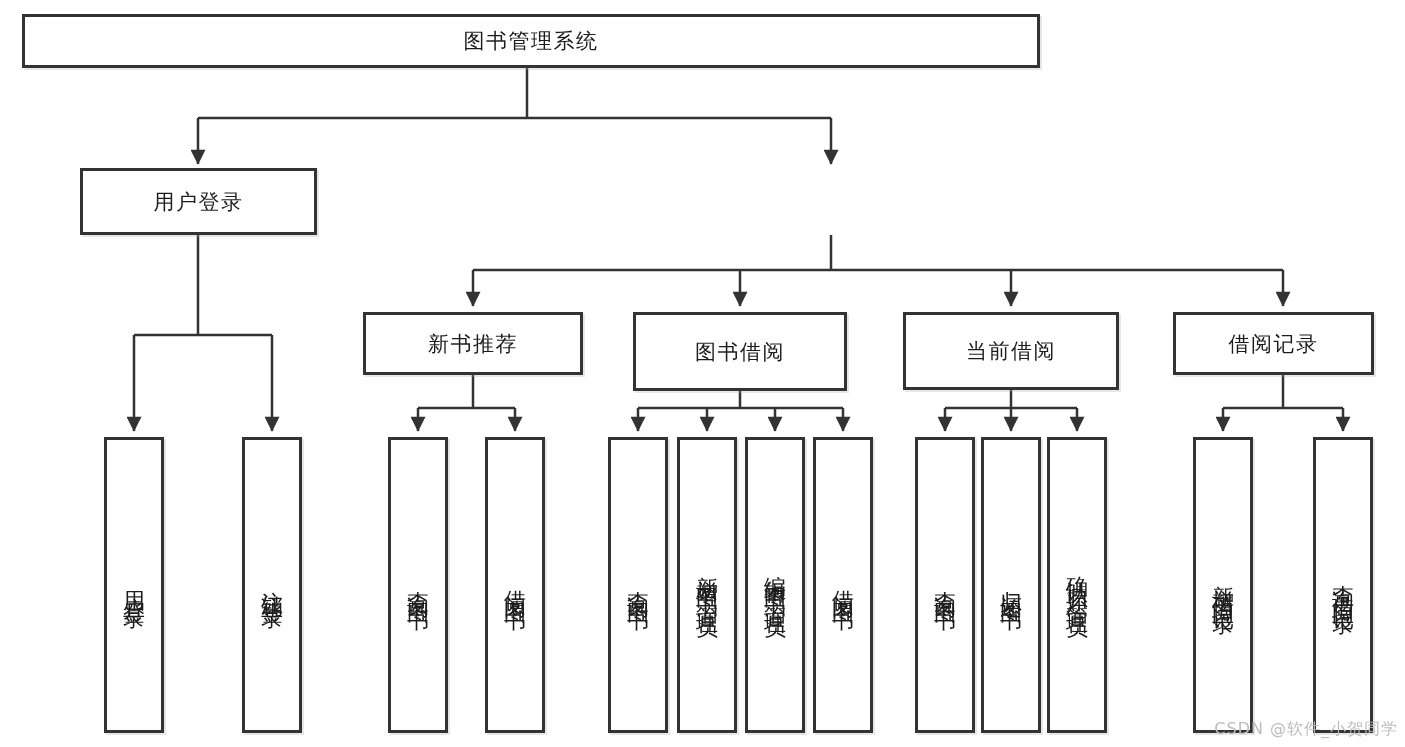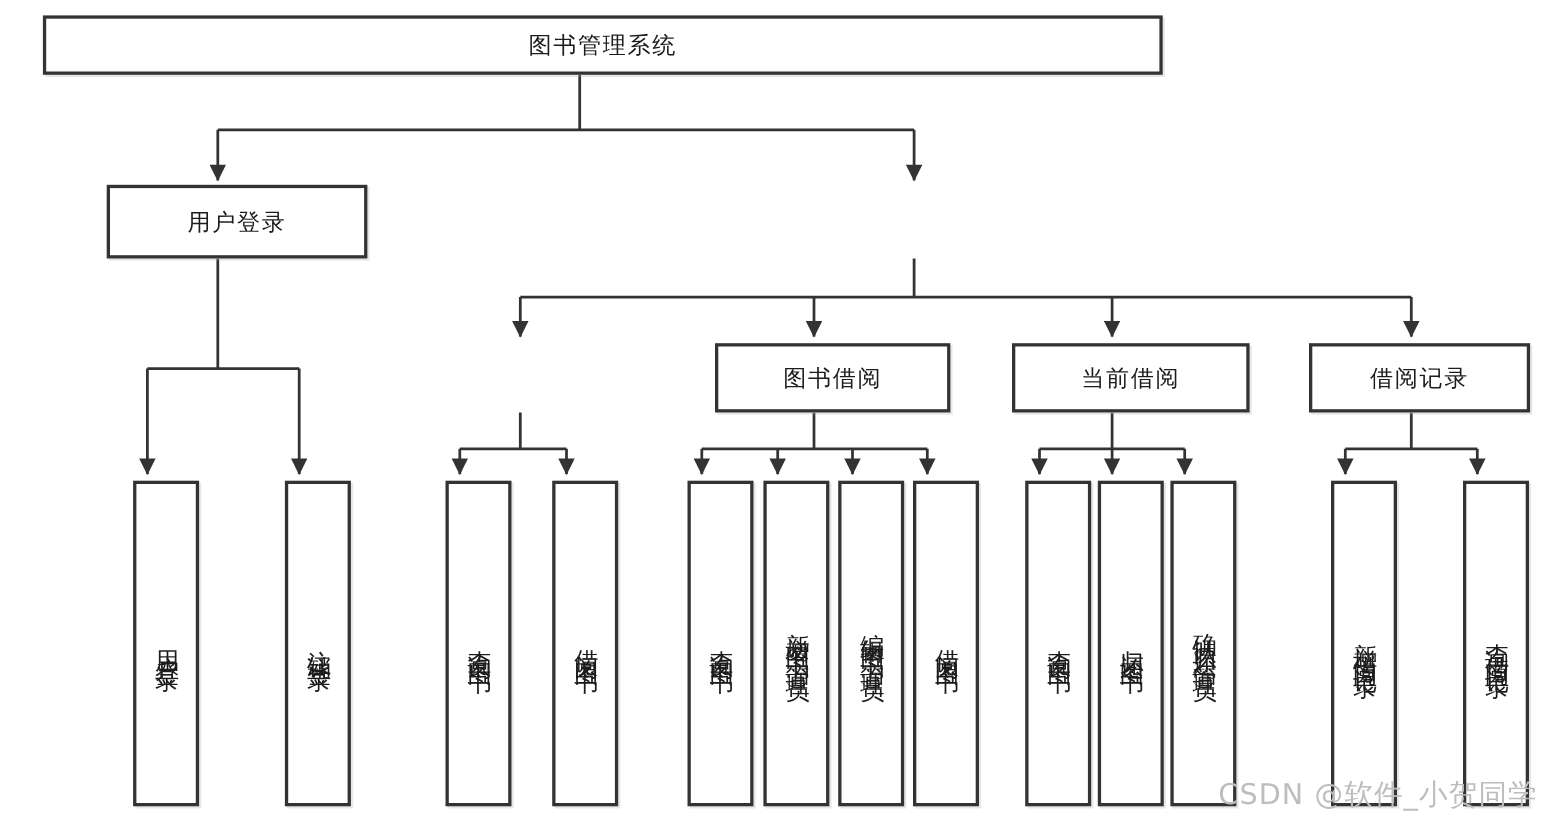--- a/index.html
+++ b/index.html
@@ -5,32 +5,32 @@
   html,body{margin:0;padding:0;background:#ffffff;}
   .stage{
     position:relative;width:1405px;height:747px;background:#ffffff;
     font-family:"DejaVu Sans","Liberation Sans",sans-serif;overflow:hidden;
   }
   .connectors{position:absolute;left:0;top:0;}
   .box{
     position:absolute;box-sizing:border-box;
     border:3px solid #333333;background:#ffffff;
     display:flex;align-items:center;justify-content:center;
-    color:#1c1c1c;box-shadow:2px 2px 0 rgba(170,170,170,0.28);margin-left:17px;
+    color:#1c1c1c;box-shadow:2px 2px 0 rgba(170,170,170,0.28);
   }
   .h-box{font-size:21px;letter-spacing:1.5px;white-space:nowrap;}
   .root-box{font-size:21px;}
   .v-box{font-size:22px;}
   .v-box .vt{
     writing-mode:vertical-rl;text-orientation:mixed;
     letter-spacing:6px;line-height:1;
   }
   .watermark{
     position:absolute;right:7px;bottom:7px;
-    font-size:26px;color:#bdbdbd;letter-spacing:1px;white-space:nowrap;
+    font-size:16px;color:#bdbdbd;letter-spacing:1px;white-space:nowrap;
   }
 </style>
 </head>
 <body>
 
 <div class="stage">
 
   <svg class="connectors" width="1405" height="747" viewBox="0 0 1405 747">
     <defs>
       <marker id="arrow" viewBox="0 0 10 10" refX="9.5" refY="5" markerWidth="8" markerHeight="6" orient="auto">
@@ -82,24 +82,27 @@
   </svg>
 
   <div class="box h-box root-box" style="left:22px;top:14px;width:1018px;height:54px;">
     <span>图书管理系统</span>
   </div>
 
   <div class="box h-box" style="left:80px;top:168px;width:237px;height:67px;">
     <span>用户登录</span>
   </div>
 
-  <div class="box h-box" style="left:633px;top:312px;width:214px;height:63px;">
+  <div class="box h-box" style="left:363px;top:312px;width:220px;height:63px;">
+    <span>新书推荐</span>
+  </div>
+  <div class="box h-box" style="left:633px;top:312px;width:214px;height:79px;">
     <span>图书借阅</span>
   </div>
-  <div class="box h-box" style="left:903px;top:312px;width:216px;height:63px;">
+  <div class="box h-box" style="left:903px;top:312px;width:216px;height:78px;">
     <span>当前借阅</span>
   </div>
   <div class="box h-box" style="left:1173px;top:312px;width:201px;height:63px;">
     <span>借阅记录</span>
   </div>
 
   <div class="box v-box" style="left:104px;top:437px;width:60px;height:296px;">
     <span class="vt">用户登录</span>
   </div>
   <div class="box v-box" style="left:242px;top:437px;width:60px;height:296px;">

